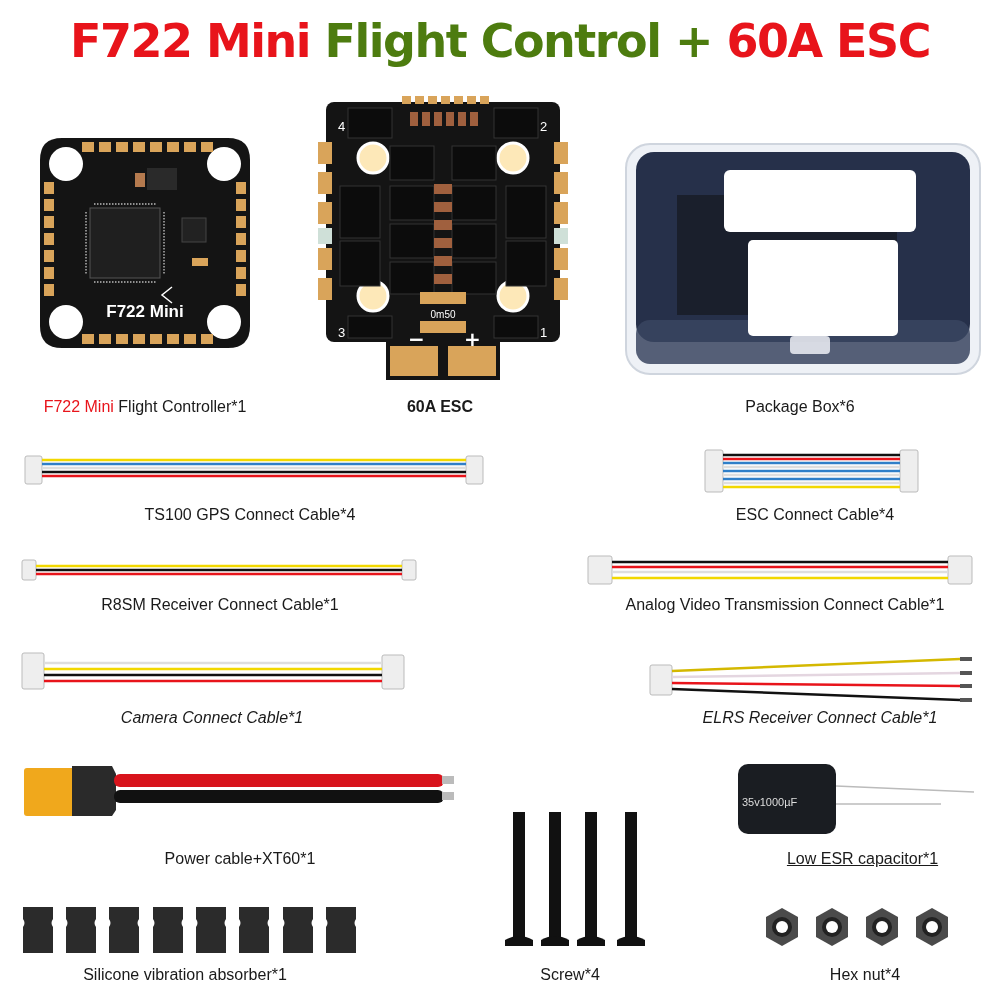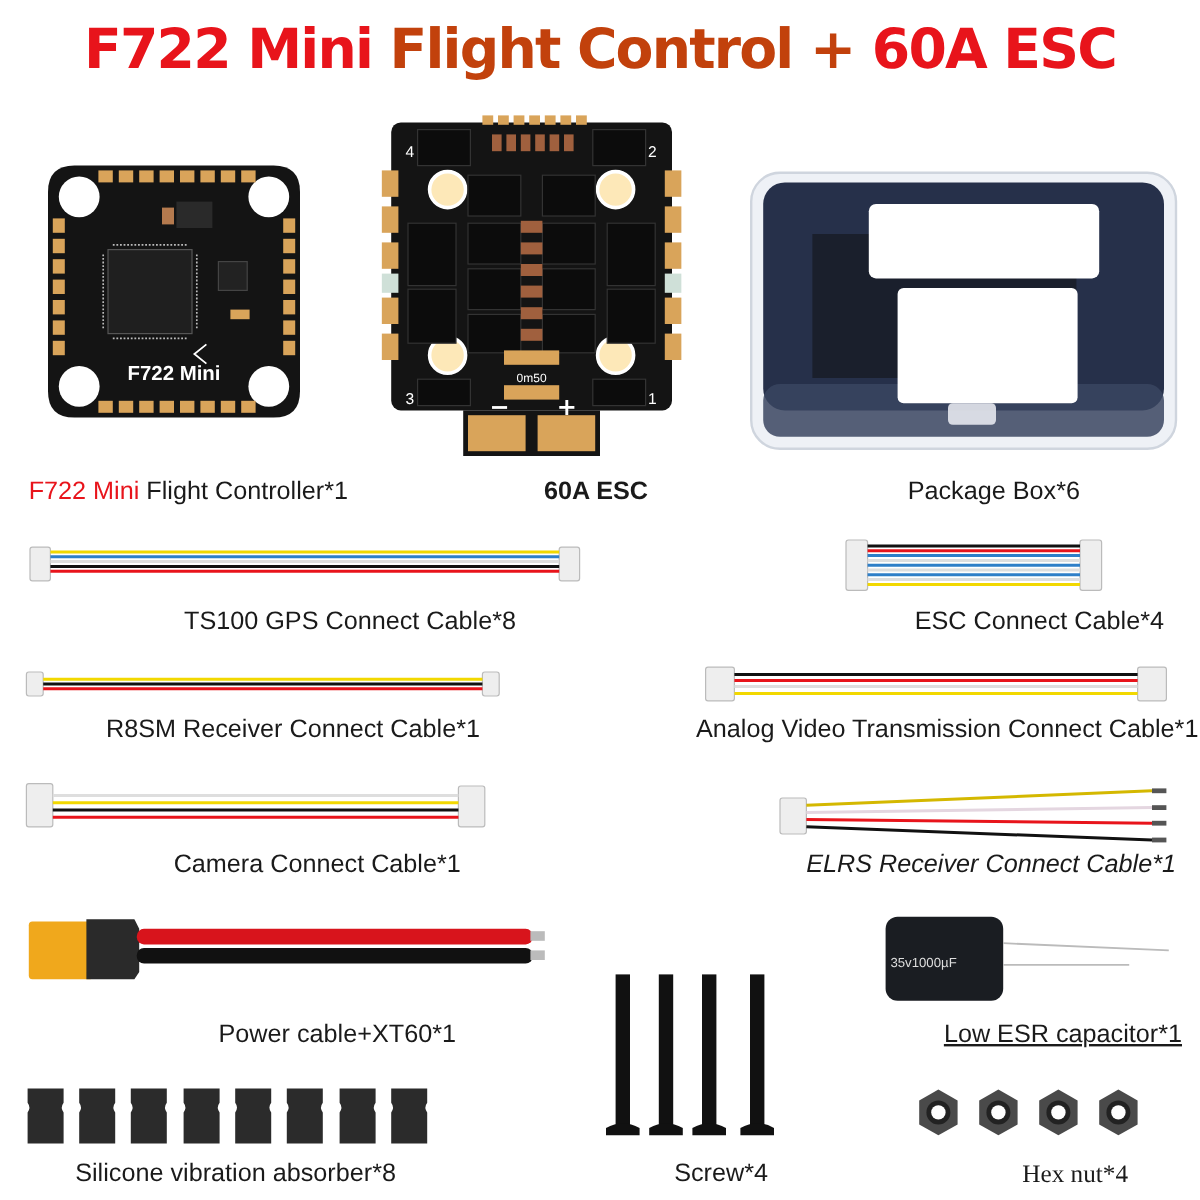--- a/index.html
+++ b/index.html
@@ -1,21 +1,21 @@
 <!DOCTYPE html>
 <html><head>
 <meta charset="utf-8">
 <style>
   html,body{margin:0;padding:0;background:#fff;}
   body{width:1000px;height:1000px;position:relative;overflow:hidden;font-family:"Liberation Sans",sans-serif;color:#111;}
   .abs{position:absolute;}
   .title{left:0;top:14px;width:1000px;text-align:center;font-family:"DejaVu Sans",sans-serif;font-weight:bold;font-size:46px;letter-spacing:-1.5px;}
   .red{color:#e8141b;}
-  .black{color:#c2410c;}
-  .label{font-size:21px;text-align:right;white-space:nowrap;color:#1a1a1a;}
+  .black{color:#4d7c0f;}
+  .label{font-size:16px;text-align:center;white-space:nowrap;color:#1a1a1a;}
   .label-bold{font-weight:bold;}
   svg{display:block;}
 </style>
 </head>
 <body>
 
 <div class="abs title">
   <span class="red">F722 Mini</span><span class="black"> Flight Control + </span><span class="red">60A ESC</span>
 </div>
 
@@ -242,25 +242,25 @@
     <line x1="672" y1="243" x2="960" y2="246" stroke="#e8141b" stroke-width="2.5"></line>
     <line x1="672" y1="249" x2="960" y2="260" stroke="#111" stroke-width="2.5"></line>
     <g fill="#555">
         <rect x="960" y="217" width="12" height="4"></rect>
         <rect x="960" y="231" width="12" height="4"></rect>
         <rect x="960" y="244" width="12" height="4"></rect>
         <rect x="960" y="258" width="12" height="4"></rect>
       </g>
   </g>
 </svg>
-<div class="abs label" style="left:70px;top:506px;width:360px;">TS100 GPS Connect Cable*8</div>
+<div class="abs label" style="left:70px;top:506px;width:360px;">TS100 GPS Connect Cable*4</div>
 <div class="abs label" style="left:660px;top:506px;width:310px;">ESC Connect Cable*4</div>
 <div class="abs label" style="left:40px;top:596px;width:360px;">R8SM Receiver Connect Cable*1</div>
 <div class="abs label" style="left:580px;top:596px;width:410px;">Analog Video Transmission Connect Cable*1</div>
-<div class="abs label" style="left:64px;top:709px;width:320px;">Camera Connect Cable*1</div>
+<div class="abs label" style="left:52px;top:709px;width:320px;font-style:italic;">Camera Connect Cable*1</div>
 <div class="abs label" style="left:660px;top:709px;width:320px;font-style:italic;">ELRS Receiver Connect Cable*1</div>
 
 <svg class="abs" style="left:0;top:760px;" width="470" height="60">
   <rect x="24" y="8" width="54" height="48" rx="3" fill="#f0a81c"></rect>
   <path d="M72 6 H112 L116 14 V50 L112 56 H72Z" fill="#2a2a2a"></path>
   <rect x="114" y="14" width="330" height="13" rx="6" fill="#d8141c"></rect>
   <rect x="114" y="30" width="330" height="13" rx="6" fill="#111"></rect>
   <rect x="442" y="16" width="12" height="8" fill="#bbb"></rect>
     <rect x="442" y="32" width="12" height="8" fill="#bbb"></rect>
 </svg>
@@ -293,31 +293,31 @@
     <path d="M3 2 H33 V14 Q30 18 33 22 V48 H3 V22 Q6 18 3 14Z"></path>
     <path d="M46 2 H76 V14 Q73 18 76 22 V48 H46 V22 Q49 18 46 14Z"></path>
     <path d="M89 2 H119 V14 Q116 18 119 22 V48 H89 V22 Q92 18 89 14Z"></path>
     <path d="M133 2 H163 V14 Q160 18 163 22 V48 H133 V22 Q136 18 133 14Z"></path>
     <path d="M176 2 H206 V14 Q203 18 206 22 V48 H176 V22 Q179 18 176 14Z"></path>
     <path d="M219 2 H249 V14 Q246 18 249 22 V48 H219 V22 Q222 18 219 14Z"></path>
     <path d="M263 2 H293 V14 Q290 18 293 22 V48 H263 V22 Q266 18 263 14Z"></path>
     <path d="M306 2 H336 V14 Q333 18 336 22 V48 H306 V22 Q309 18 306 14Z"></path>
   </g>
 </svg>
-<div class="abs label" style="left:40px;top:966px;width:290px;">Silicone vibration absorber*8</div>
+<div class="abs label" style="left:40px;top:966px;width:290px;">Silicone vibration absorber*1</div>
 
 <svg class="abs" style="left:762px;top:906px;" width="200" height="44">
   <g>
     <polygon points="20,2 36,11 36,31 20,40 4,31 4,11" fill="#4a4a4a"></polygon>
       <circle cx="20" cy="21" r="10" fill="#222"></circle>
       <circle cx="20" cy="21" r="6" fill="#fff"></circle>
     <polygon points="70,2 86,11 86,31 70,40 54,31 54,11" fill="#4a4a4a"></polygon>
       <circle cx="70" cy="21" r="10" fill="#222"></circle>
       <circle cx="70" cy="21" r="6" fill="#fff"></circle>
     <polygon points="120,2 136,11 136,31 120,40 104,31 104,11" fill="#4a4a4a"></polygon>
       <circle cx="120" cy="21" r="10" fill="#222"></circle>
       <circle cx="120" cy="21" r="6" fill="#fff"></circle>
     <polygon points="170,2 186,11 186,31 170,40 154,31 154,11" fill="#4a4a4a"></polygon>
       <circle cx="170" cy="21" r="10" fill="#222"></circle>
       <circle cx="170" cy="21" r="6" fill="#fff"></circle>
   </g>
 </svg>
-<div class="abs label" style="left:790px;top:966px;width:150px;font-family:Liberation Serif, serif;">Hex nut*4</div>
+<div class="abs label" style="left:790px;top:966px;width:150px;">Hex nut*4</div>
 
 </body></html>

